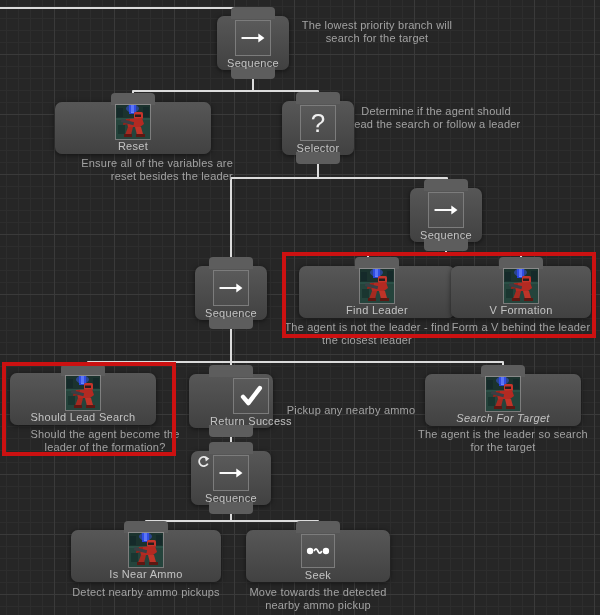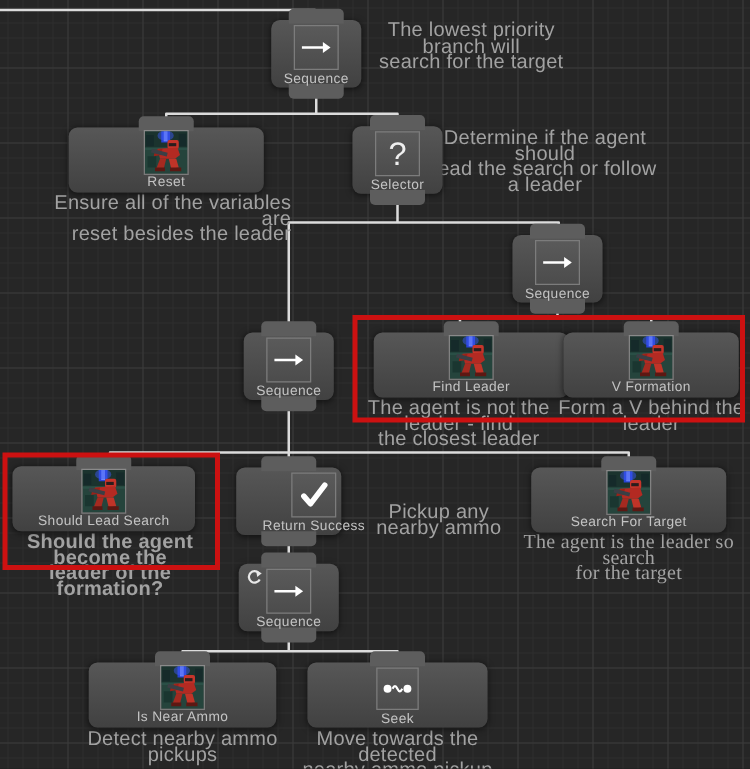--- a/index.html
+++ b/index.html
@@ -37,21 +37,21 @@
     border:1px solid #7c7c7c;background:rgba(255,255,255,.03);
     display:flex;align-items:center;justify-content:center;
   }
   .sprite{width:34px;height:34px;outline:1px solid rgba(255,255,255,.28);}
   .label{
     font-size:11px;line-height:13px;color:#c3c3c3;letter-spacing:.3px;
     margin-top:1px;white-space:nowrap;
   }
   .qmark{font-size:26px;color:#efefef;line-height:26px;}
   .comment{
-    position:absolute;z-index:1;font-size:16px;line-height:12.5px;
+    position:absolute;z-index:1;font-size:11px;line-height:12.5px;
     color:#a2a2a2;text-align:center;white-space:pre-line;letter-spacing:.2px;
   }
   .redbox{
     position:absolute;box-sizing:border-box;z-index:4;
     border:4px solid #cc1111;background:transparent;pointer-events:none;
   }
   .abort-badge{position:absolute;left:5px;top:4px;width:14px;height:14px;}
 </style>
 </head>
 <body>
@@ -173,43 +173,43 @@
   </div>
   <div class="comment" style="left:436px;top:321px;width:170px;">Form a V behind the leader</div>
 
   <div class="node task" style="left:10px;top:373px;width:146px;">
     <div class="tab tab-top"></div>
     <svg class="sprite">
         <use href="#agent-sprite"></use>
       </svg>
     <div class="label">Should Lead Search</div>
   </div>
-  <div class="comment" style="left:3px;top:428px;width:170px;font-weight:bold;">Should the agent become the
+  <div class="comment" style="left:20px;top:428px;width:170px;">Should the agent become the
 leader of the formation?</div>
 
   <div class="node composite" style="left:189px;top:374px;width:84px;padding-left:40px;">
     <div class="tab tab-top"></div>
     <div class="tab tab-bottom"></div>
     <div class="icon-frame">
       <svg width="30" height="30" viewBox="0 0 34 34">
           <path d="M8,18 L14,25 L27,8" stroke="#fff" stroke-width="5" fill="none" stroke-linecap="round" stroke-linejoin="round"></path>
         </svg>
     </div>
     <div class="label">Return Success</div>
   </div>
   <div class="comment" style="left:286px;top:372px;width:130px;margin-top:32px;">Pickup any nearby ammo</div>
 
-  <div class="node task" style="left:425px;top:374px;width:156px;">
+  <div class="node task" style="left:425px;top:374px;width:156px;font-style:italic;">
     <div class="tab tab-top"></div>
     <svg class="sprite">
         <use href="#agent-sprite"></use>
       </svg>
     <div class="label">Search For Target</div>
   </div>
-  <div class="comment" style="left:413px;top:428px;width:180px;font-family:Liberation Serif, serif;">The agent is the leader so search
+  <div class="comment" style="left:413px;top:428px;width:180px;">The agent is the leader so search
 for the target</div>
 
   <div class="node composite" style="left:191px;top:451px;width:80px;">
     <div class="tab tab-top"></div>
     <div class="tab tab-bottom"></div>
     <svg class="abort-badge" viewBox="0 0 14 14">
       <path d="M11.3,3.6 A4.6,4.6 0 1 0 11.8,8.6" fill="none" stroke="#e8e8e8" stroke-width="1.8"></path>
       <path d="M8.8,1.4 L13.4,3.6 L9.8,6.6 Z" fill="#e8e8e8"></path>
     </svg>
     <div class="icon-frame">

